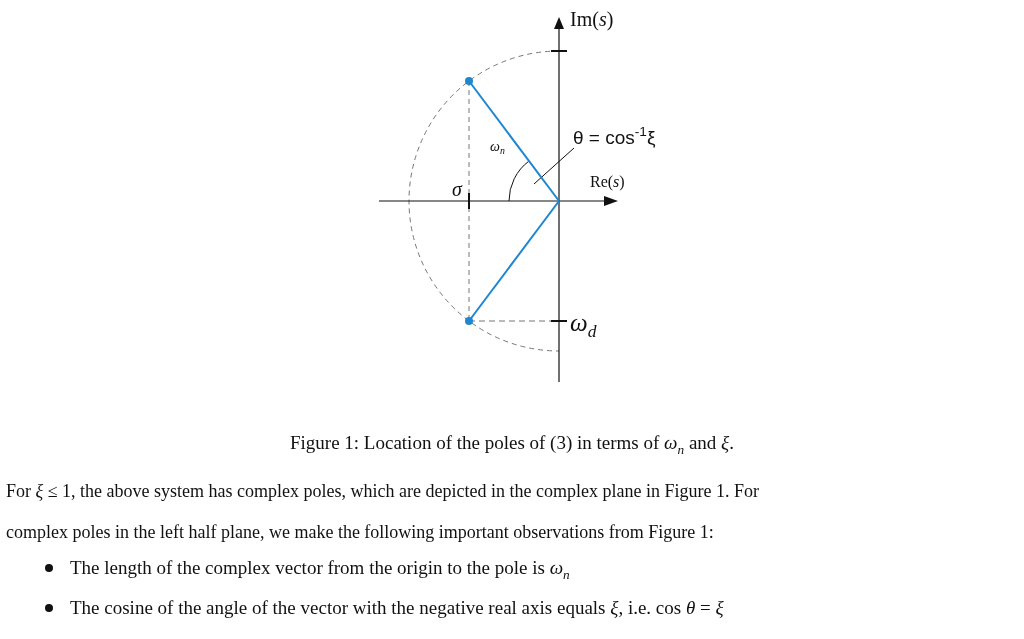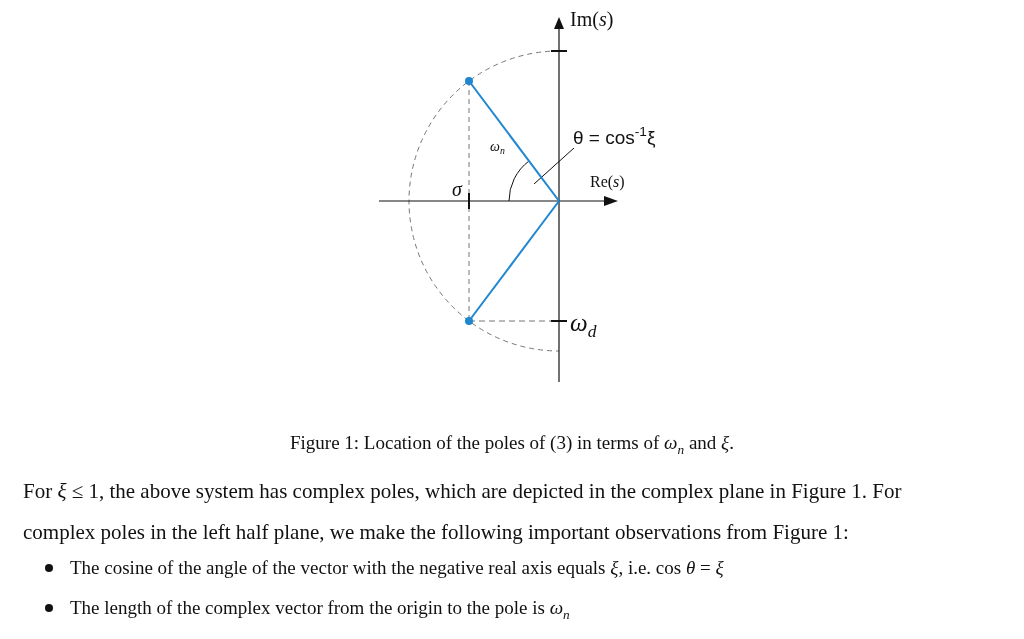--- a/index.html
+++ b/index.html
@@ -6,21 +6,21 @@
     body { width: 1024px; height: 639px; position: relative; overflow: hidden;
            font-family: "Liberation Serif", "DejaVu Serif", serif; color: #111; }
     #figure { position: absolute; left: 12px; top: 0; width: 988px; height: 400px; }
     .lbl { position: absolute; white-space: nowrap; font-family: "Liberation Serif", "DejaVu Serif", serif; color: #111; }
     .lbl i { font-style: italic; }
     .lbl sub { font-size: 0.7em; vertical-align: -0.35em; font-style: italic; }
     .theta { font-family: "Liberation Sans", "DejaVu Sans", sans-serif; font-size: 19px; text-align: right; }
     .theta sup { font-size: 0.72em; vertical-align: 0.55em; }
     .caption { position: absolute; top: 432px; left: 0; width: 1024px; text-align: center;
                font-size: 19px; }
-    .para { position: absolute; left: 23px; width: 985px; font-size: 21px; line-height: 30px; }
+    .para { position: absolute; left: 6px; width: 985px; font-size: 18px; line-height: 30px; }
     .bullets { position: absolute; left: 40px; top: 552px; margin: 0; padding: 0; list-style: none; font-size: 19px; }
     .bullets li { position: relative; padding-left: 30px; height: 40px; line-height: 32px; }
     .bullet-dot { position: absolute; left: 5px; top: 12px; width: 8px; height: 8px; background: #111; border-radius: 50%; }
     i.m { font-style: italic; }
   </style>
 </head>
 <body>
 
 <div id="figure">
   <svg width="1024" height="400" viewBox="0 0 1024 400">
@@ -61,19 +61,19 @@
 </div>
 
 <div class="caption"><span>Figure 1: Location of the poles of (3) in terms of </span><i class="m">ω</i><sub style="font-size:0.7em;font-style:italic;">n</sub><span> and </span><i class="m">ξ</i><span>.</span></div>
 
 <div class="para" style="top:476px;"><span>For </span><i class="m">ξ</i><span> ≤ 1, the above system has complex poles, which are depicted in the complex plane in Figure 1. For</span></div>
 <div class="para" style="top:505px;margin-top:12px;"><span>complex poles in the left half plane, we make the following important observations from Figure 1:</span></div>
 
 <ul class="bullets">
   <li>
     <span class="bullet-dot"></span>
-    <span>The cosine of the angle of the vector with the negative real axis equals </span><i class="m">ξ</i><span>, i.e. cos </span><i class="m">θ</i><span> = </span><i class="m">ξ</i>
+    <span>The length of the complex vector from the origin to the pole is </span><i class="m">ω</i><sub style="font-size:0.7em;font-style:italic;">n</sub>
   </li>
   <li>
     <span class="bullet-dot"></span>
-    <span>The length of the complex vector from the origin to the pole is </span><i class="m">ω</i><sub style="font-size:0.7em;font-style:italic;">n</sub>
+    <span>The cosine of the angle of the vector with the negative real axis equals </span><i class="m">ξ</i><span>, i.e. cos </span><i class="m">θ</i><span> = </span><i class="m">ξ</i>
   </li>
 </ul>
 
 </body></html>

